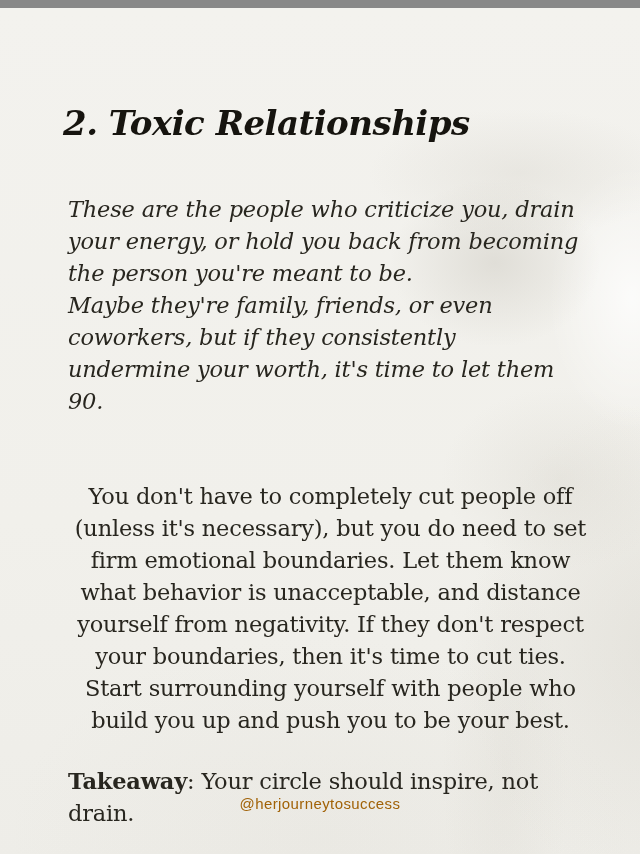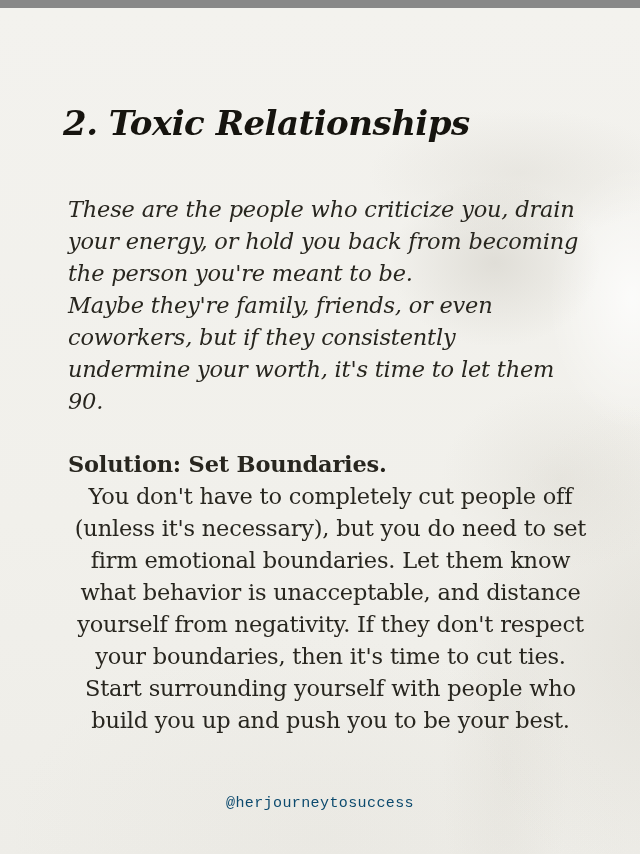--- a/index.html
+++ b/index.html
@@ -45,47 +45,47 @@
   }
   .p2{top:449px;text-align:center;}
   .takeaway{
     position:absolute;left:68px;top:734px;width:525px;
     font-size:22.5px;line-height:32px;letter-spacing:-0.2px;
   }
   .takeaway .bold{font-weight:700;}
   .watermark{
     position:absolute;left:0;right:0;top:787px;
     text-align:center;
-    font-family:Liberation Mono, monospace;
+    font-family:Liberation Sans, sans-serif;
     font-size:15px;letter-spacing:0.4px;
-    color:#0c4a6e;
+    color:#a16207;
   }
 </style>
 </head>
 <body>
 
 <div class="canvas">
   <div class="bg-ghost"></div>
 
   <h1 class="title">2. Toxic Relationships</h1>
 
   <p class="body-text p1">These are the people who criticize you, drain
 your energy, or hold you back from becoming
 the person you're meant to be.
 Maybe they're family, friends, or even
 coworkers, but if they consistently
 undermine your worth, it's time to let them
 90.</p>
 
-  <p class="solution-heading">Solution: Set Boundaries.</p>
 
   <p class="body-text p2">You don't have to completely cut people off
 (unless it's necessary), but you do need to set
 firm emotional boundaries. Let them know
 what behavior is unacceptable, and distance
 yourself from negativity. If they don't respect
 your boundaries, then it's time to cut ties.
 Start surrounding yourself with people who
 build you up and push you to be your best.</p>
 
+  <p class="takeaway"><span class="bold">Takeaway</span><span>: Your circle should inspire, not</span><br><span>drain.</span></p>
 
   <div class="watermark">@herjourneytosuccess</div>
 </div>
 
 </body></html>

